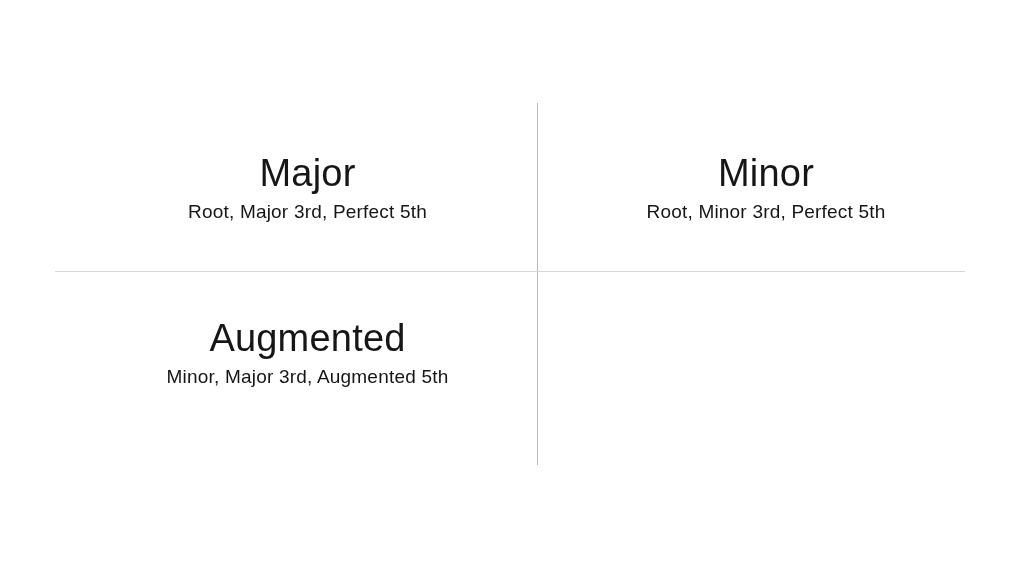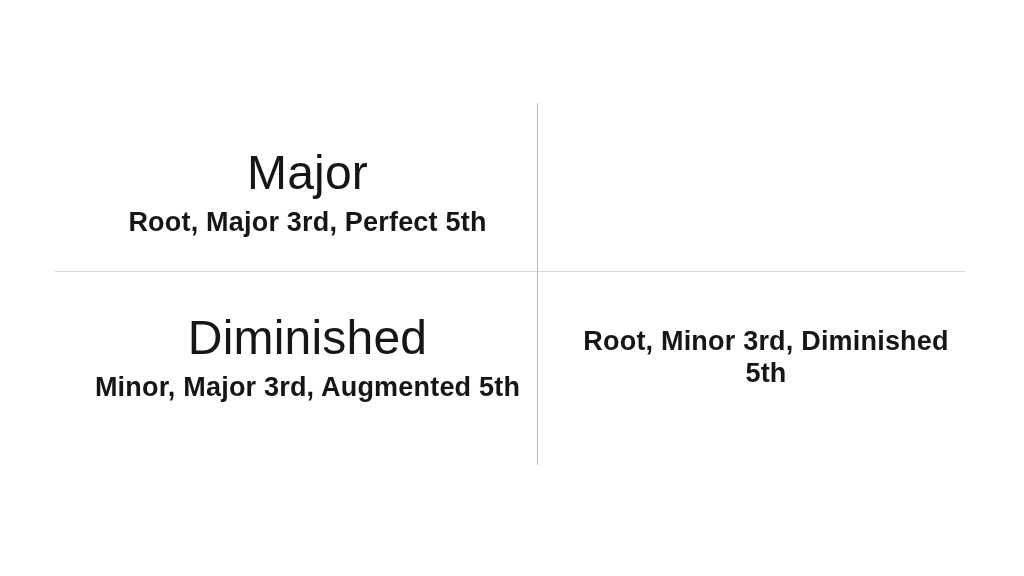--- a/index.html
+++ b/index.html
@@ -33,49 +33,52 @@
   }
   .quadrant {
     position: absolute;
     text-align: center;
   }
   .q-tl { left: 60px;  top: 150px; width: 495px; }
   .q-tr { left: 570px; top: 150px; width: 392px; }
   .q-bl { left: 60px;  top: 315px; width: 495px; }
   .q-br { left: 570px; top: 315px; width: 392px; }
   .q-title {
-    font-size: 48px;
+    font-size: 38px;
     line-height: 46px;
     font-weight: 400;
     letter-spacing: 0.2px;
   }
   .q-subtitle {
-    margin-top: 10px;
-    font-size: 27px;
+    margin-top: 0;
+    font-size: 19px;
     line-height: 32px;
-    font-weight: 700;
+    font-weight: 400;
     letter-spacing: 0.2px;
   }
 </style>
 </head>
 <body>
 
 <div id="stage">
 
   <div class="divider-v"></div>
   <div class="divider-h"></div>
 
   <div class="quadrant q-tl">
     <div class="q-title">Major</div>
     <div class="q-subtitle">Root, Major 3rd, Perfect 5th</div>
   </div>
 
+  <div class="quadrant q-tr">
+    <div class="q-title">Minor</div>
+    <div class="q-subtitle">Root, Minor 3rd, Perfect 5th</div>
+  </div>
 
   <div class="quadrant q-bl">
-    <div class="q-title">Diminished</div>
+    <div class="q-title">Augmented</div>
     <div class="q-subtitle">Minor, Major 3rd, Augmented 5th</div>
   </div>
 
   <div class="quadrant q-br">
-    <div class="q-subtitle">Root, Minor 3rd, Diminished 5th</div>
   </div>
 
 </div>
 
 </body></html>

